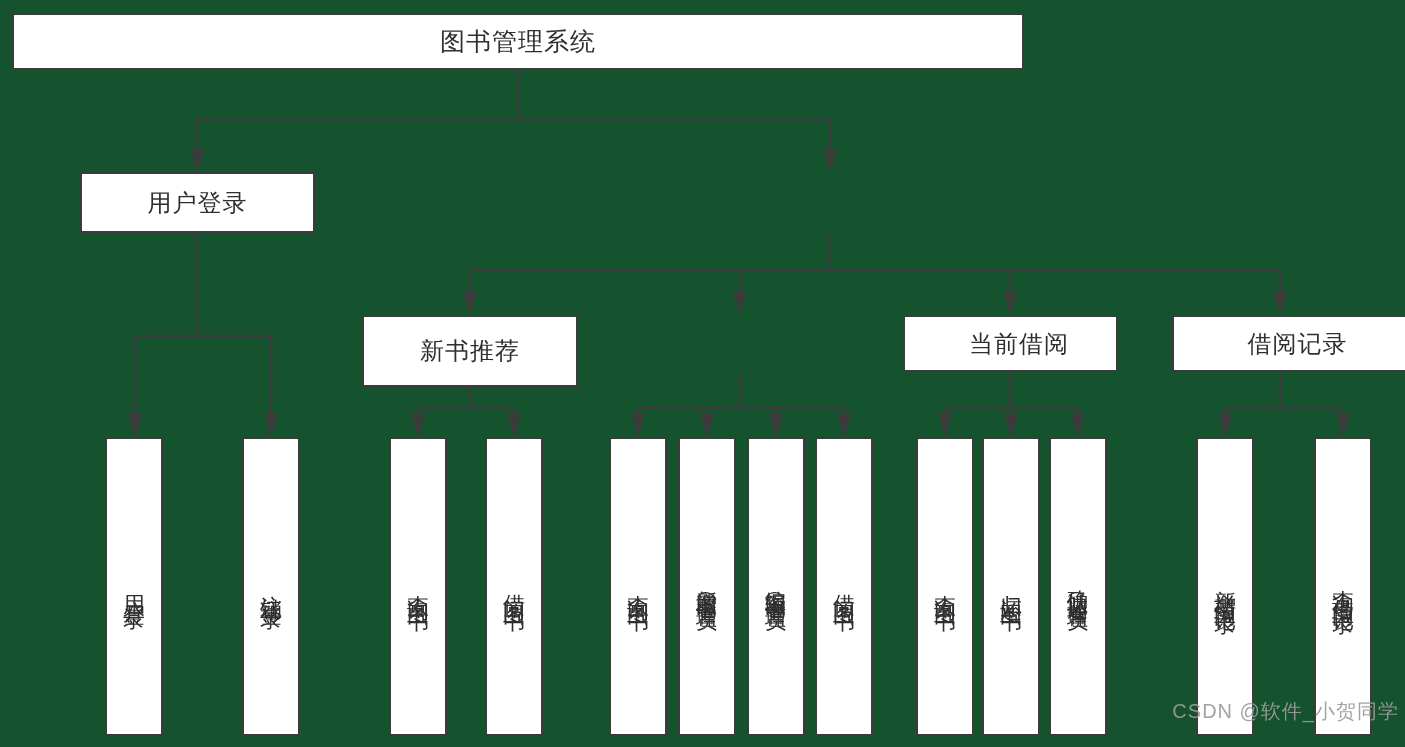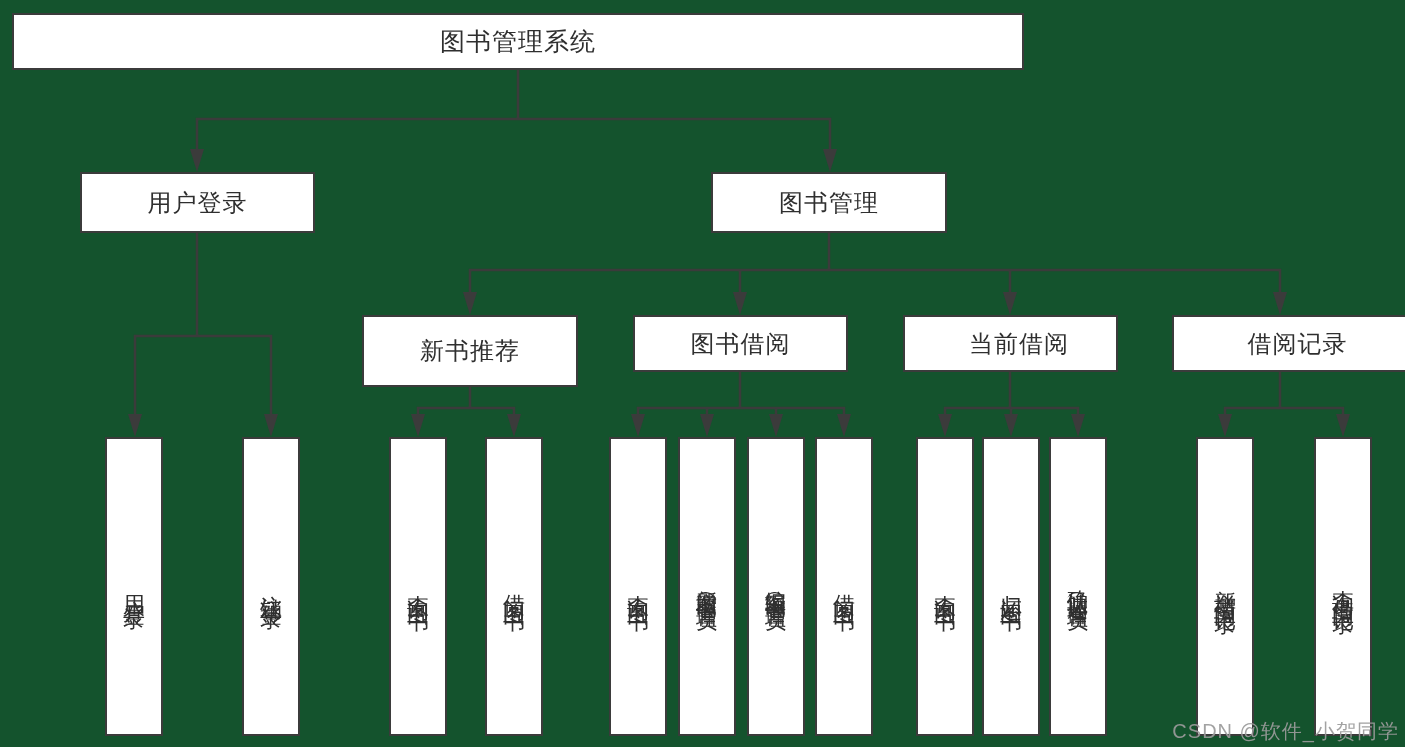--- a/index.html
+++ b/index.html
@@ -14,21 +14,21 @@
     color:#2f2f2f;box-sizing:border-box;text-align:center;
   }
   .root-node{font-size:25px;letter-spacing:1px;}
   .branch{font-size:24px;letter-spacing:1px;}
   .leaf{
     writing-mode:vertical-rl;text-orientation:mixed;
     font-size:22px;letter-spacing:5px;line-height:1;
   }
   .leaf-long{letter-spacing:3px;font-size:21px;}
   #watermark{
-    position:absolute;right:6px;bottom:2px;
+    position:absolute;right:6px;bottom:22px;
     font-size:20px;color:#9b9b9b;opacity:.92;letter-spacing:1px;
     white-space:nowrap;z-index:5;text-align:center;
   }
 </style>
 </head>
 <body>
 
 <div id="stage">
 
   <svg id="wires" viewBox="0 0 1405 747" xmlns="http://www.w3.org/2000/svg">
@@ -67,24 +67,22 @@
       <polygon points="1011,437 1004,414 1018,414"></polygon>
       <polygon points="1078,437 1071,414 1085,414"></polygon>
       <polygon points="1225,437 1218,414 1232,414"></polygon>
       <polygon points="1343,437 1336,414 1350,414"></polygon>
     </g>
   </svg>
 
   <div class="node root-node" style="left:12px;top:13px;width:1012px;height:57px;">图书管理系统</div>
 
   <div class="node branch" style="left:80px;top:172px;width:235px;height:61px;">用户登录</div>
-  <div class="node branch" style="left:711px;top:172px;width:236px;height:61px;">图书管理</div>
 
   <div class="node branch" style="left:362px;top:315px;width:216px;height:72px;">新书推荐</div>
-  <div class="node branch" style="left:633px;top:315px;width:215px;height:57px;">图书借阅</div>
   <div class="node branch" style="left:903px;top:315px;width:215px;height:57px;padding-left:17px;">当前借阅</div>
   <div class="node branch" style="left:1172px;top:315px;width:251px;height:57px;text-align:right;">借阅记录</div>
 
   <div class="node leaf" style="left:105px;top:437px;width:58px;height:299px;">用户登录</div>
   <div class="node leaf" style="left:242px;top:437px;width:58px;height:299px;">注销登录</div>
 
   <div class="node leaf" style="left:389px;top:437px;width:58px;height:299px;">查询图书</div>
   <div class="node leaf" style="left:485px;top:437px;width:58px;height:299px;">借阅图书</div>
 
   <div class="node leaf" style="left:609px;top:437px;width:58px;height:299px;">查询图书</div>

